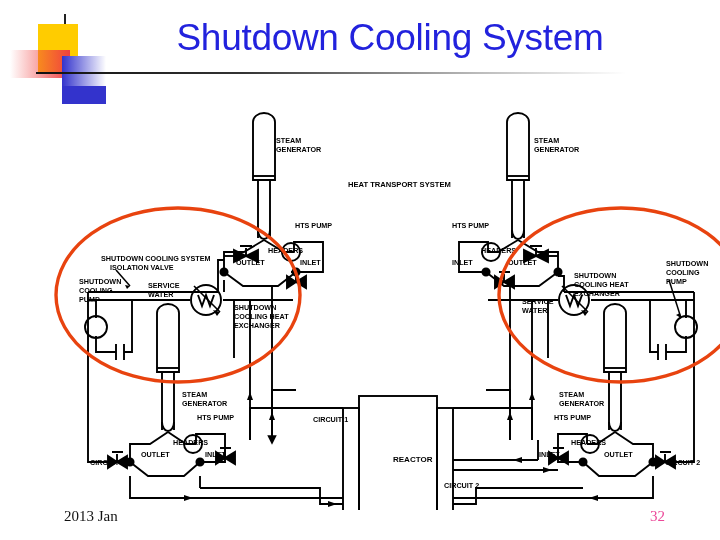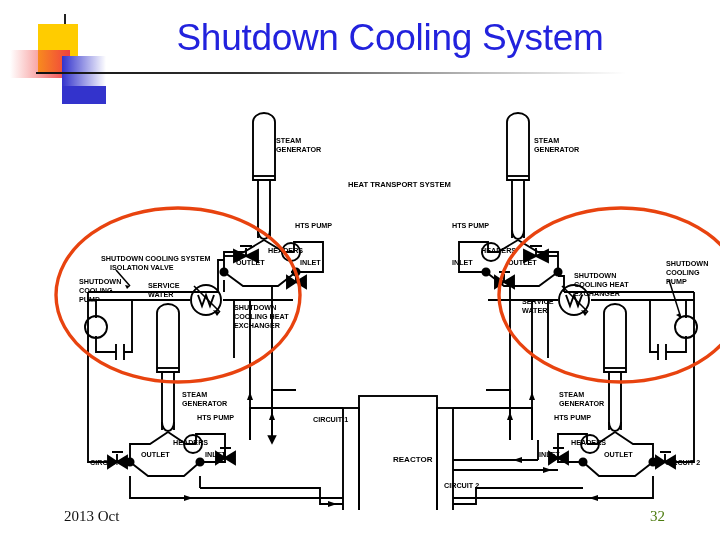--- a/index.html
+++ b/index.html
@@ -29,21 +29,21 @@
     color:#2222DD;
     font-size:37px;font-weight:400;letter-spacing:-0.3px;
     font-family:"Liberation Sans", sans-serif;
     white-space:nowrap;
   }
 
   
   .footer-date{position:absolute;left:64px;top:508px;font-family:"Liberation Serif",serif;
                font-size:15px;color:#111;}
   .footer-page{position:absolute;left:650px;top:508px;font-family:"Liberation Serif",serif;
-               font-size:15px;color:#4d7c0f;}
+               font-size:15px;color:#ec4899;}
 
   
   #diagram{position:absolute;left:0;top:100px;width:720px;height:410px;margin-left:38px;}
   #diagram svg{display:block;}
   .lbl{font-family:"Liberation Sans",sans-serif;font-weight:bold;fill:#000;}
 </style>
 </head>
 <body>
 
 <div id="slide">
@@ -371,16 +371,16 @@
       <text x="627" y="365">CIRCUIT 2</text>
     </g>
 
     <g fill="none" stroke="#E8430F" stroke-width="3.4">
       <ellipse cx="140" cy="195" rx="122" ry="87"></ellipse>
       <ellipse cx="583" cy="195" rx="122" ry="87"></ellipse>
     </g>
   </svg>
   </div>
 
-  <div class="footer-date">2013 Oct</div>
+  <div class="footer-date">2013 Jan</div>
   <div class="footer-page">32</div>
 
 </div>
 
 </body></html>

